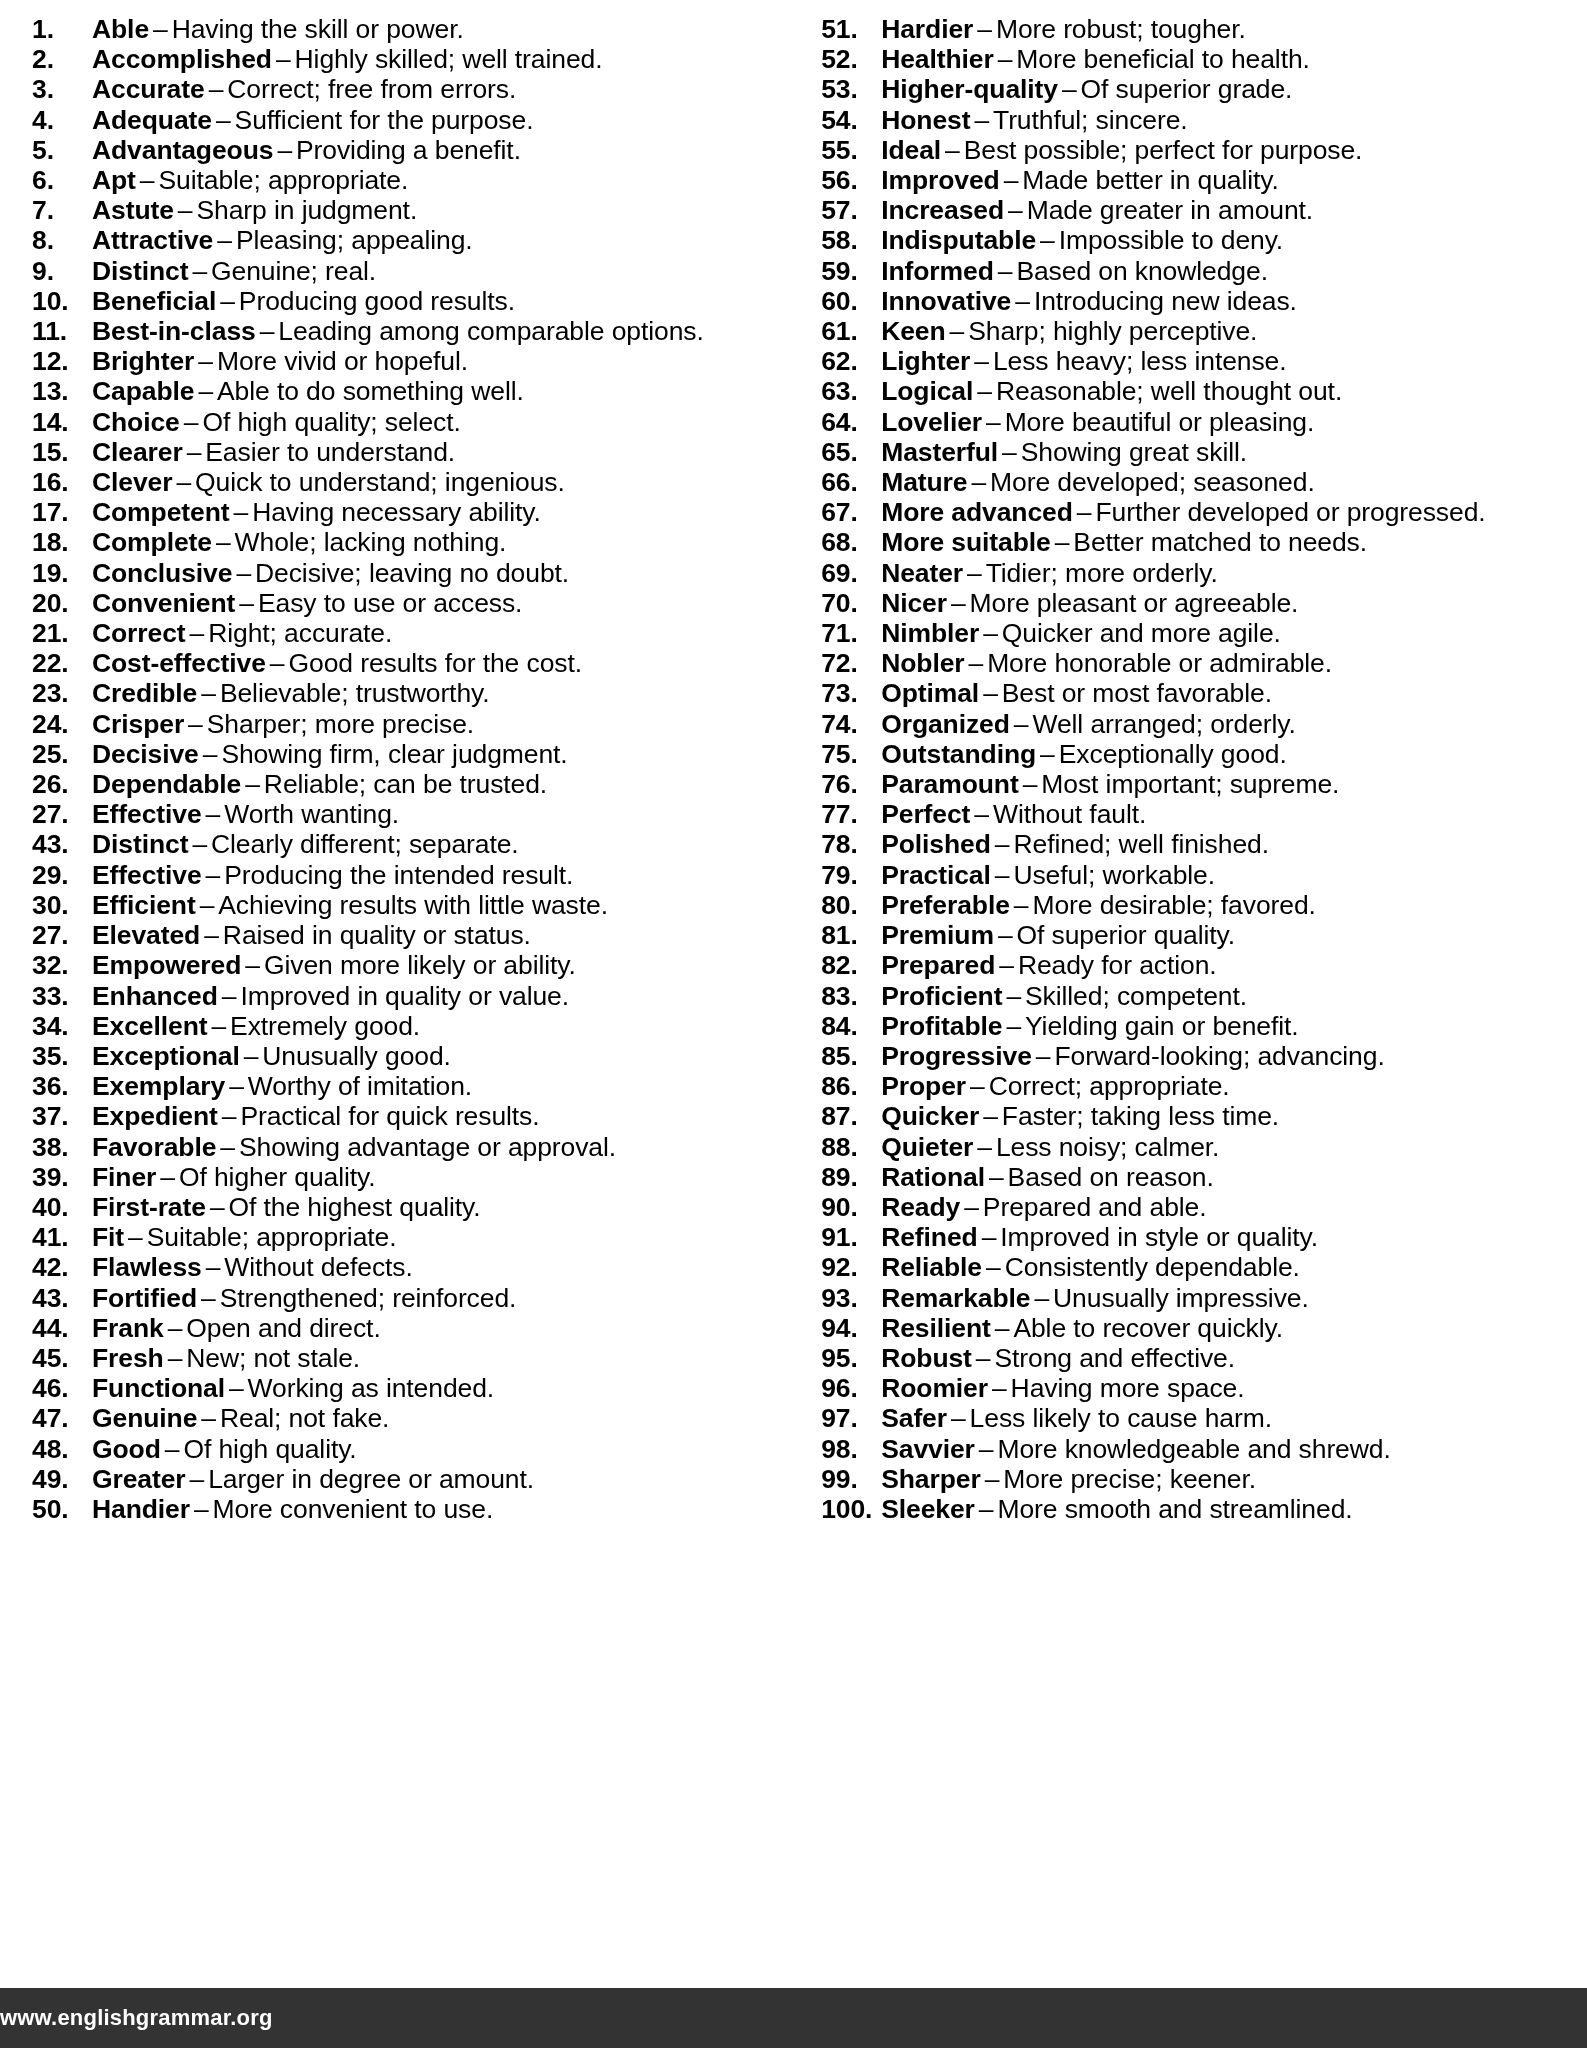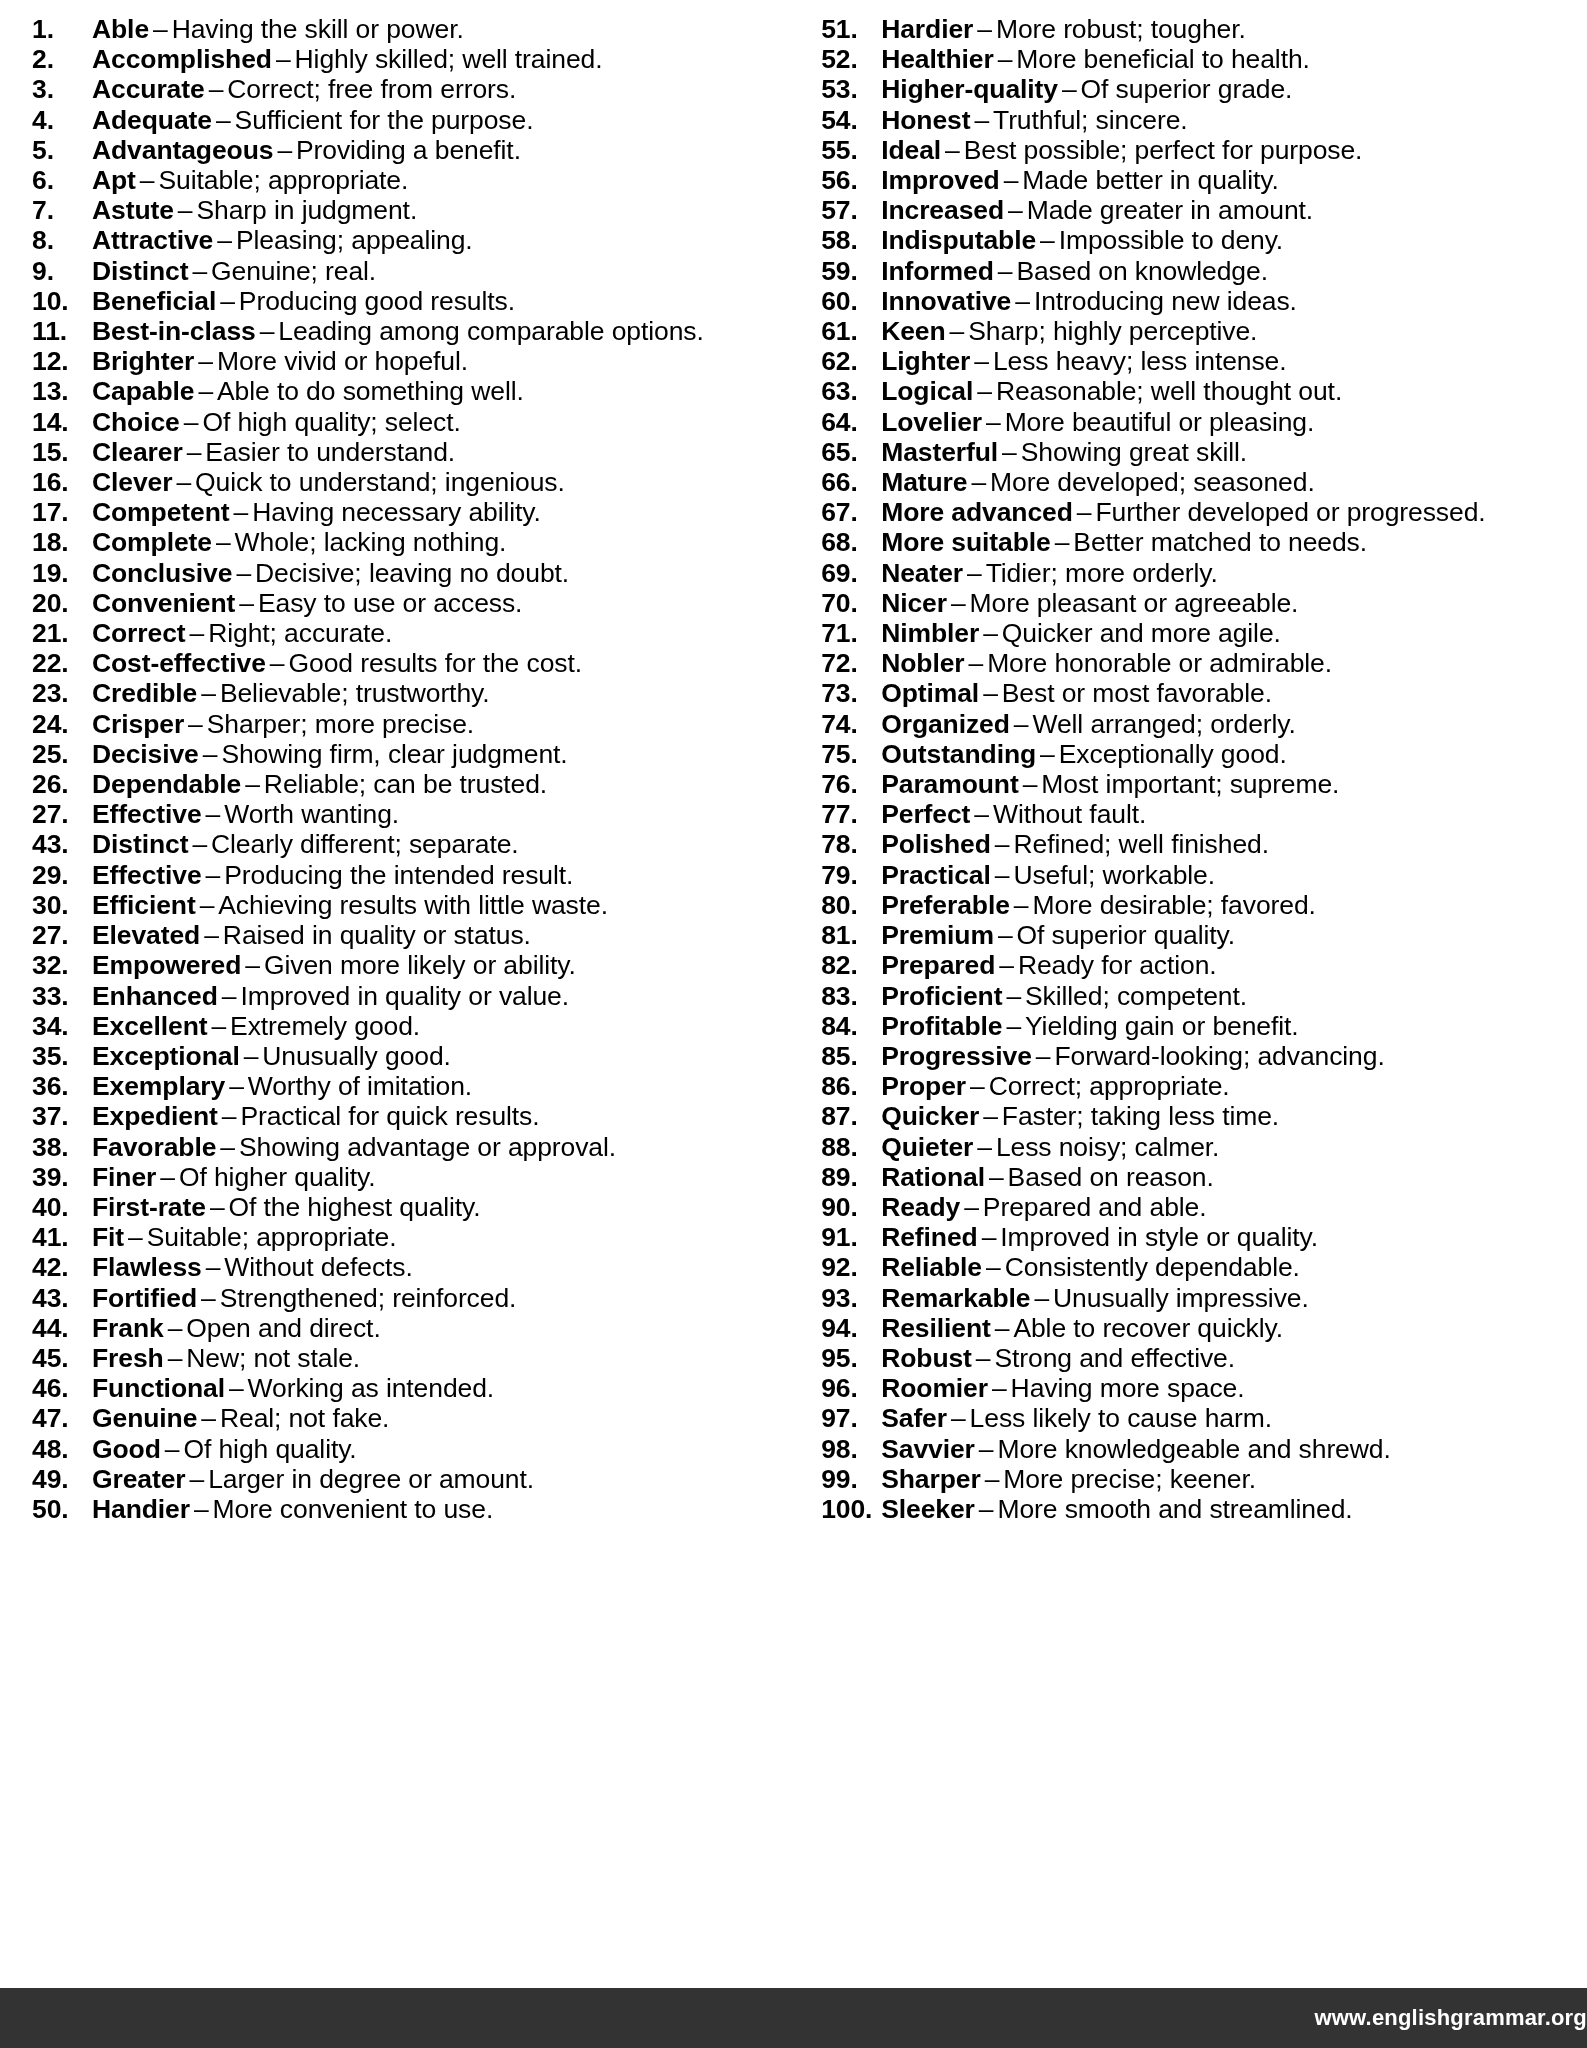--- a/index.html
+++ b/index.html
@@ -73,21 +73,21 @@
 
   #footer-bar {
     position: absolute;
     left: 0;
     top: 1988px;
     width: 1587px;
     height: 60px;
     background: #333333;
     display: flex;
     align-items: center;
-    justify-content: flex-end;
+    justify-content: flex-start;
   }
   #footer-text {
     color: #ffffff;
     font-size: 22px;
     font-weight: bold;
     letter-spacing: 0.2px;
   }
 </style>
 </head>
 <body>

